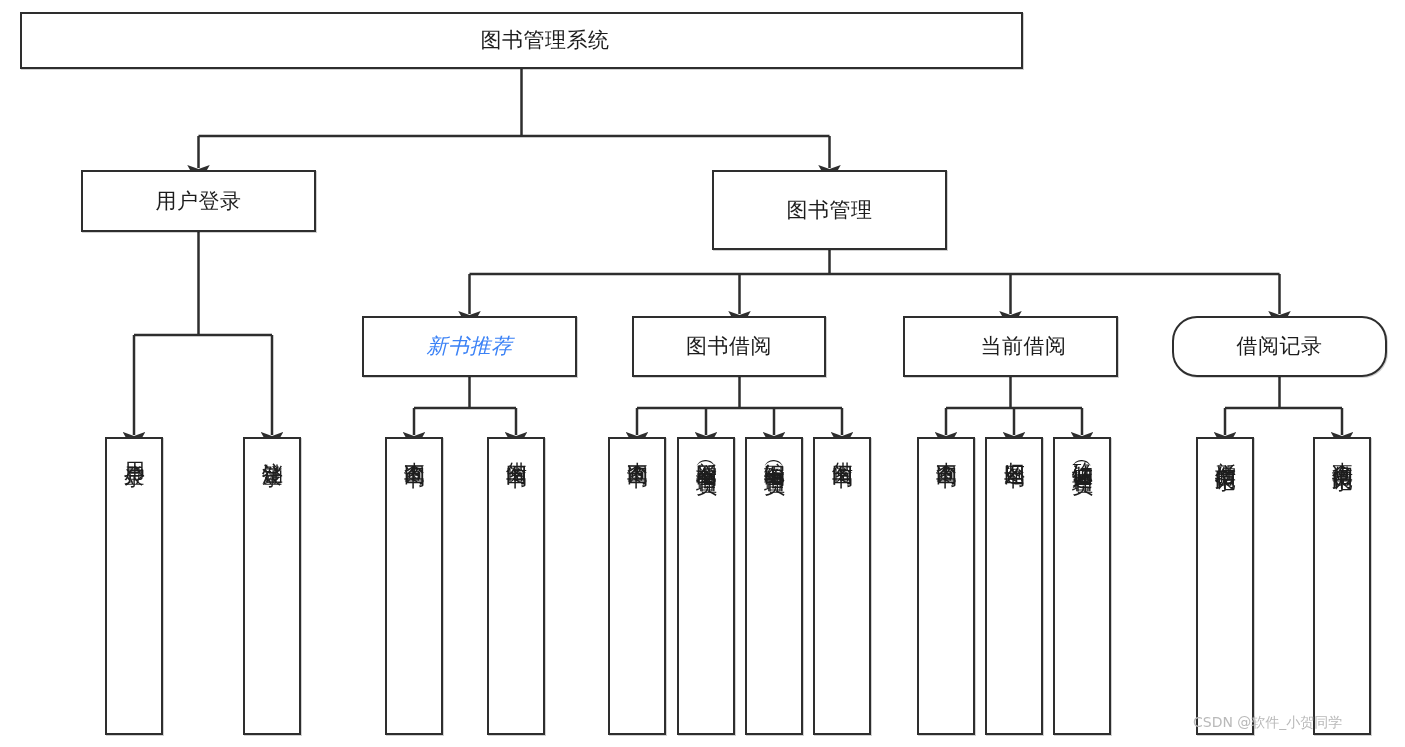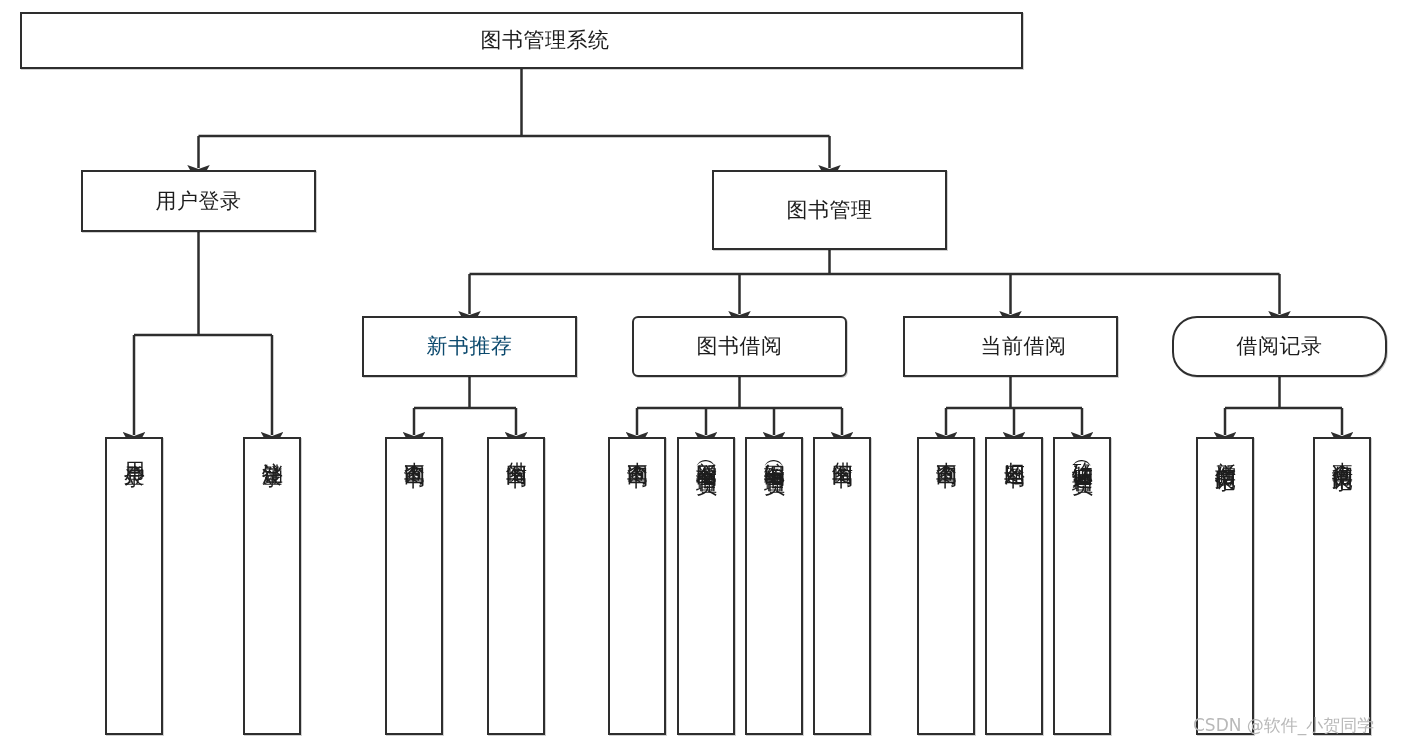--- a/index.html
+++ b/index.html
@@ -51,21 +51,21 @@
   .node.vertical .node-label {
     writing-mode: vertical-rl;
     text-orientation: upright;
     font-size: 21px;
     letter-spacing: 2px;
     line-height: 1;
   }
   .watermark {
     position: absolute;
     color: #b9b9b9;
-    font-size: 17px;
+    font-size: 14px;
     white-space: nowrap;
     user-select: none;
   }
 </style>
 </head>
 <body>
 
 <div id="canvas">
   <svg class="connector-layer" id="connector-layer" viewBox="0 0 1405 747" width="1405" height="747">
     <defs>
@@ -114,23 +114,23 @@
       <div class="node horizontal" style="left: 20px; top: 12px; width: 1003px; height: 57px; border-color: rgb(46, 46, 46); padding-left: 47px;">
         <span class="node-label" style="color: rgb(29, 29, 29);">图书管理系统</span>
       </div>
       <div class="node horizontal" style="left: 81px; top: 170px; width: 235px; height: 62px; border-color: rgb(46, 46, 46);">
         <span class="node-label" style="color: rgb(29, 29, 29);">用户登录</span>
       </div>
       <div class="node horizontal" style="left: 712px; top: 170px; width: 235px; height: 80px; border-color: rgb(46, 46, 46);">
         <span class="node-label" style="color: rgb(29, 29, 29);">图书管理</span>
       </div>
       <div class="node horizontal" style="left: 362px; top: 316px; width: 215px; height: 61px; border-color: rgb(46, 46, 46);">
-        <span class="node-label" style="color: #0c4a6e;">新书推荐</span>
+        <span class="node-label" style="color: #3b82f6; font-style: italic;">新书推荐</span>
       </div>
-      <div class="node horizontal" style="left: 632px; top: 316px; width: 215px; height: 61px; border-color: rgb(46, 46, 46); border-radius: 6px;">
+      <div class="node horizontal" style="left: 632px; top: 316px; width: 194px; height: 61px; border-color: rgb(46, 46, 46);">
         <span class="node-label" style="color: rgb(29, 29, 29);">图书借阅</span>
       </div>
       <div class="node horizontal" style="left: 903px; top: 316px; width: 215px; height: 61px; border-color: rgb(46, 46, 46); padding-left: 26px;">
         <span class="node-label" style="color: rgb(29, 29, 29);">当前借阅</span>
       </div>
       <div class="node horizontal" style="left: 1172px; top: 316px; width: 215px; height: 61px; border-color: rgb(46, 46, 46); border-radius: 25px;">
         <span class="node-label" style="color: rgb(29, 29, 29);">借阅记录</span>
       </div>
       <div class="node vertical" style="left: 105px; top: 437px; width: 58px; height: 298px; border-color: rgb(46, 46, 46);">
         <span class="node-label" style="color: rgb(29, 29, 29);">用户登录</span>

